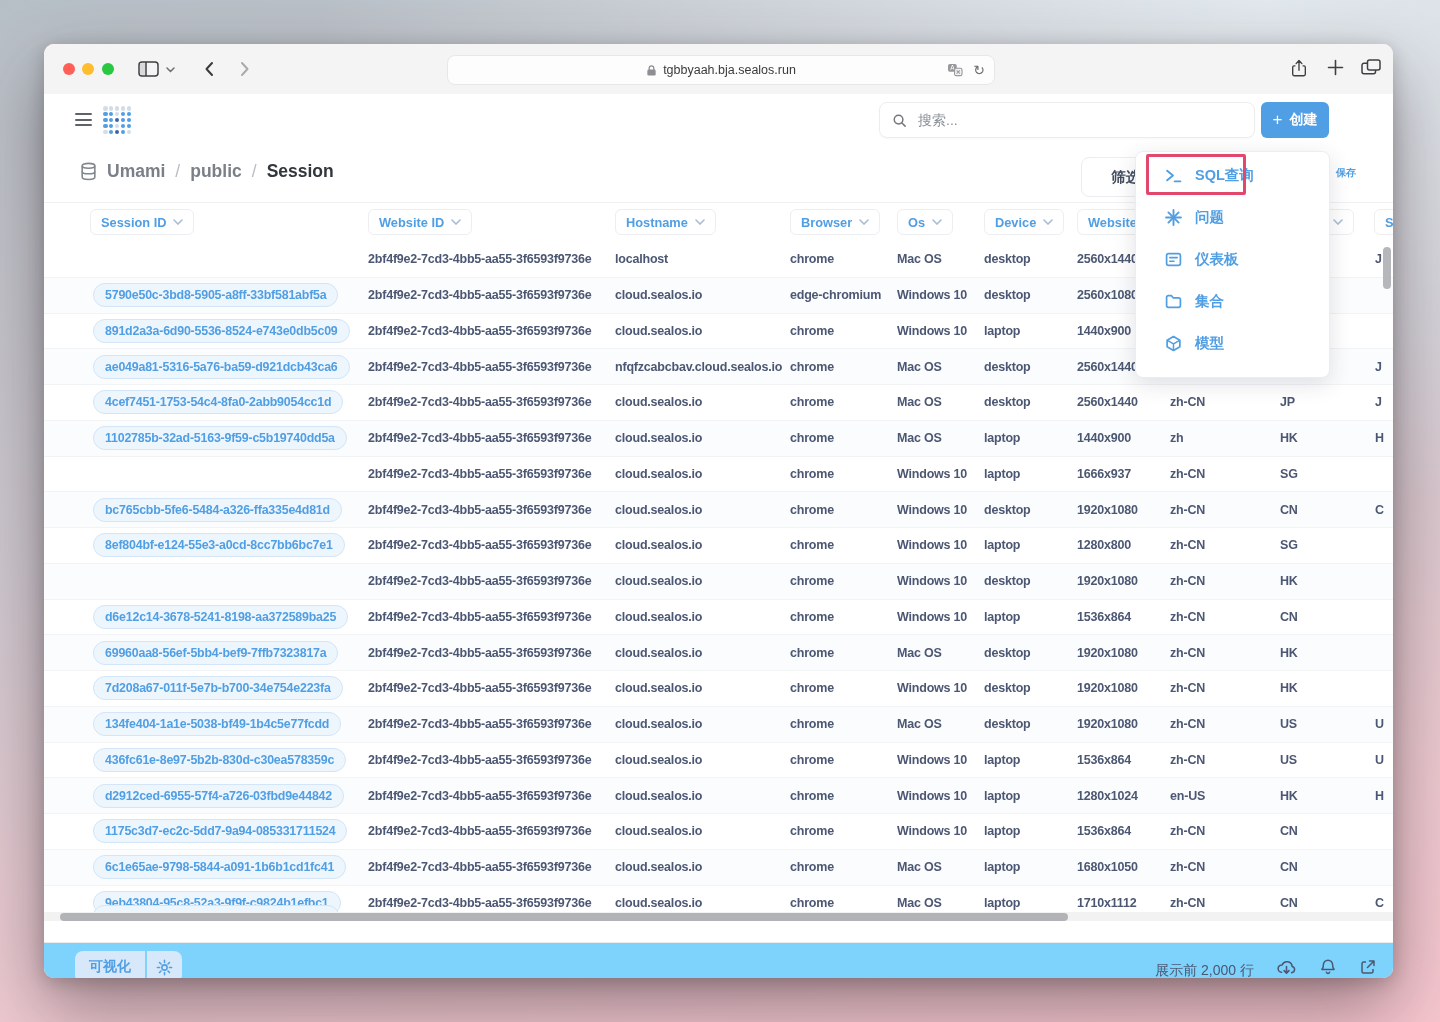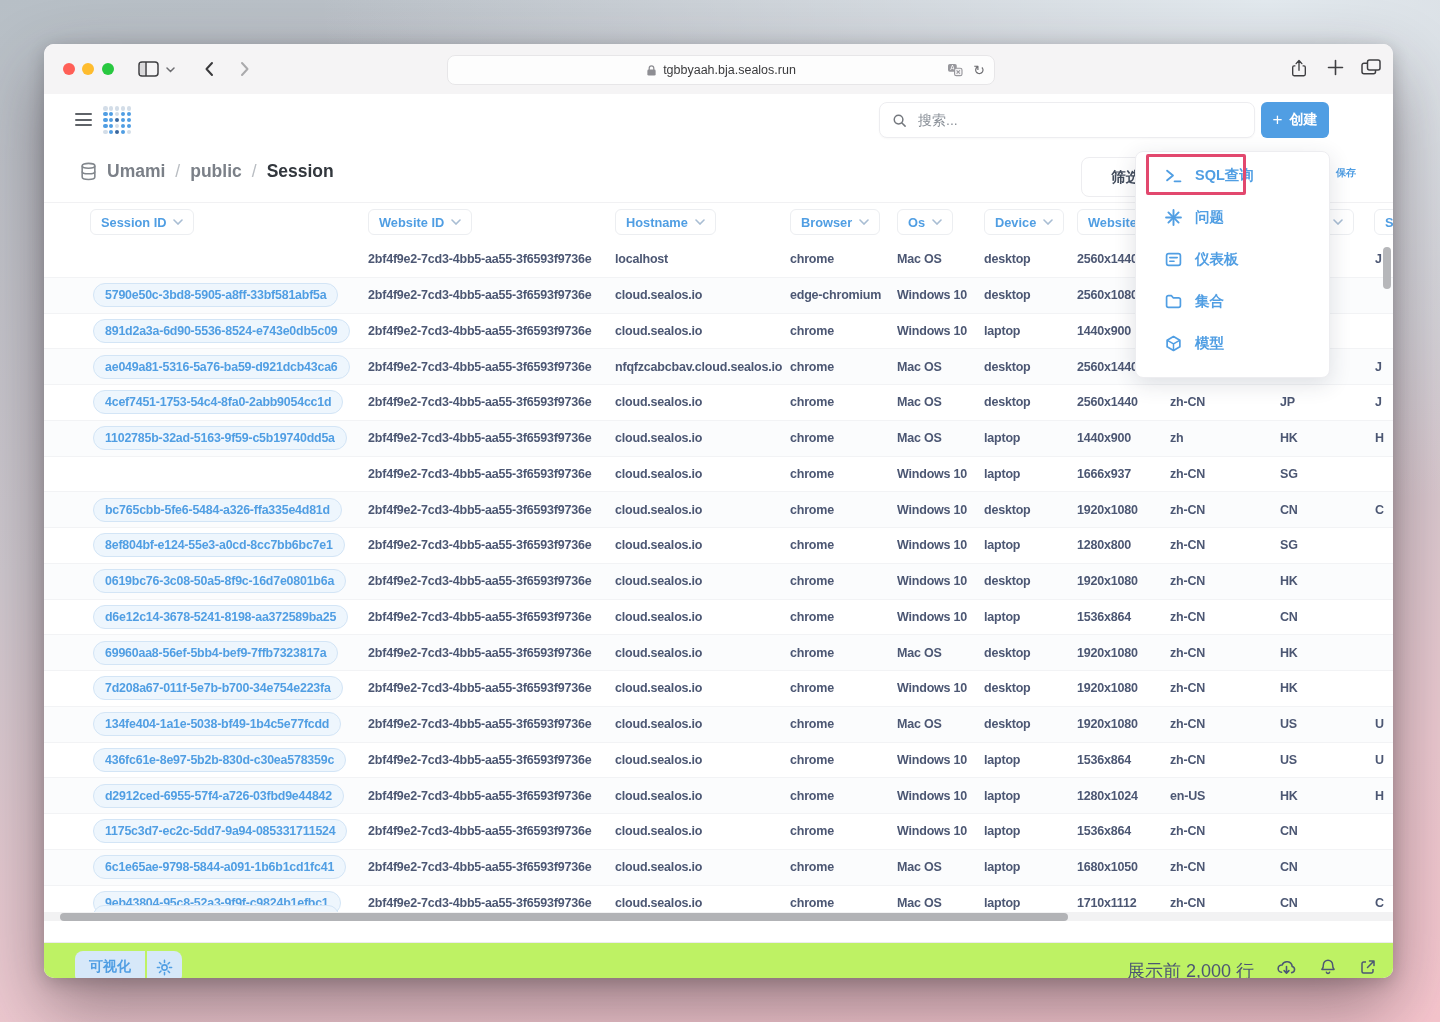--- a/index.html
+++ b/index.html
@@ -83,30 +83,30 @@
     border-radius:13px;padding:4px 11px;letter-spacing:-0.2px;cursor:pointer;
   }
   .partial-pill{
     position:absolute;left:49px;top:663px;width:246px;height:22px;border-radius:12px;
     background:#eef6fd;border:1px solid #d3e5f6;box-sizing:border-box;
   }
   .hscroll{position:absolute;left:0;top:868px;width:1349px;height:9px;background:#f2f2f3;}
   .hthumb{position:absolute;left:16px;top:0.5px;width:1008px;height:8px;border-radius:4px;background:#b2b3b6;cursor:pointer;}
   .vthumb{position:absolute;left:1339px;top:203px;width:8px;height:42px;border-radius:4px;background:#b6b7ba;cursor:pointer;z-index:12;}
   
-  .footerbar{position:absolute;left:0;top:898px;right:0;height:48px;background:#bef264;border-top:1px solid #ececee;}
+  .footerbar{position:absolute;left:0;top:898px;right:0;height:48px;background:#7dd3fc;border-top:1px solid #ececee;}
   .viz-group{position:absolute;left:31px;top:8px;display:flex;gap:2px;}
   .viz-btn{
     height:32px;background:#d6e8f9;color:#509ee3;font-size:14px;font-weight:bold;display:flex;align-items:center;
     padding:0 14px;cursor:pointer;
   }
   .viz-btn.first{border-radius:8px 0 0 8px;}
   .viz-btn.gearseg{border-radius:0 8px 8px 0;padding:0 9px;}
   .foot-right{position:absolute;right:16px;top:0;height:100%;display:flex;align-items:center;gap:22px;}
-  .row-limit{font-size:18px;color:#4c5773;margin-top:8px;}
+  .row-limit{font-size:14px;color:#4c5773;margin-top:8px;}
   .foot-ic{cursor:pointer;display:flex;align-items:center;}
   
   .menu{
     position:absolute;left:1091px;top:107px;width:195px;height:227px;background:#fff;border-radius:8px;
     border:1px solid #ededf0;box-shadow:0 6px 22px rgba(40,50,70,.14);z-index:40;padding-top:2px;box-sizing:border-box;
   }
   .menu-item{height:42px;display:flex;align-items:center;gap:13px;padding-left:29px;cursor:pointer;
     font-size:14.5px;font-weight:bold;color:#509ee3;}
   .mi{display:flex;align-items:center;}
   .redbox{position:absolute;left:1102px;top:110px;width:100px;height:41px;border:3px solid #e2486e;border-radius:2px;z-index:41;box-sizing:border-box;}
@@ -424,21 +424,20 @@
           <span class="cell txt" style="left: 571px;">cloud.sealos.io</span>
           <span class="cell txt" style="left: 746px;">chrome</span>
           <span class="cell txt" style="left: 853px;">Windows 10</span>
           <span class="cell txt" style="left: 940px;">laptop</span>
           <span class="cell txt" style="left: 1033px;">1280x800</span>
           <span class="cell txt" style="left: 1126px;">zh-CN</span>
           <span class="cell txt" style="left: 1236px;">SG</span>
           <span class="cell txt" style="left: 1331px;"></span>
         </div>
         <div class="trow alt">
-          <span class="cell session-pill" style="left: 49px;">0619bc76-3c08-50a5-8f9c-16d7e0801b6a</span>
           <span class="cell txt" style="left: 324px;">2bf4f9e2-7cd3-4bb5-aa55-3f6593f9736e</span>
           <span class="cell txt" style="left: 571px;">cloud.sealos.io</span>
           <span class="cell txt" style="left: 746px;">chrome</span>
           <span class="cell txt" style="left: 853px;">Windows 10</span>
           <span class="cell txt" style="left: 940px;">desktop</span>
           <span class="cell txt" style="left: 1033px;">1920x1080</span>
           <span class="cell txt" style="left: 1126px;">zh-CN</span>
           <span class="cell txt" style="left: 1236px;">HK</span>
           <span class="cell txt" style="left: 1331px;"></span>
         </div>

